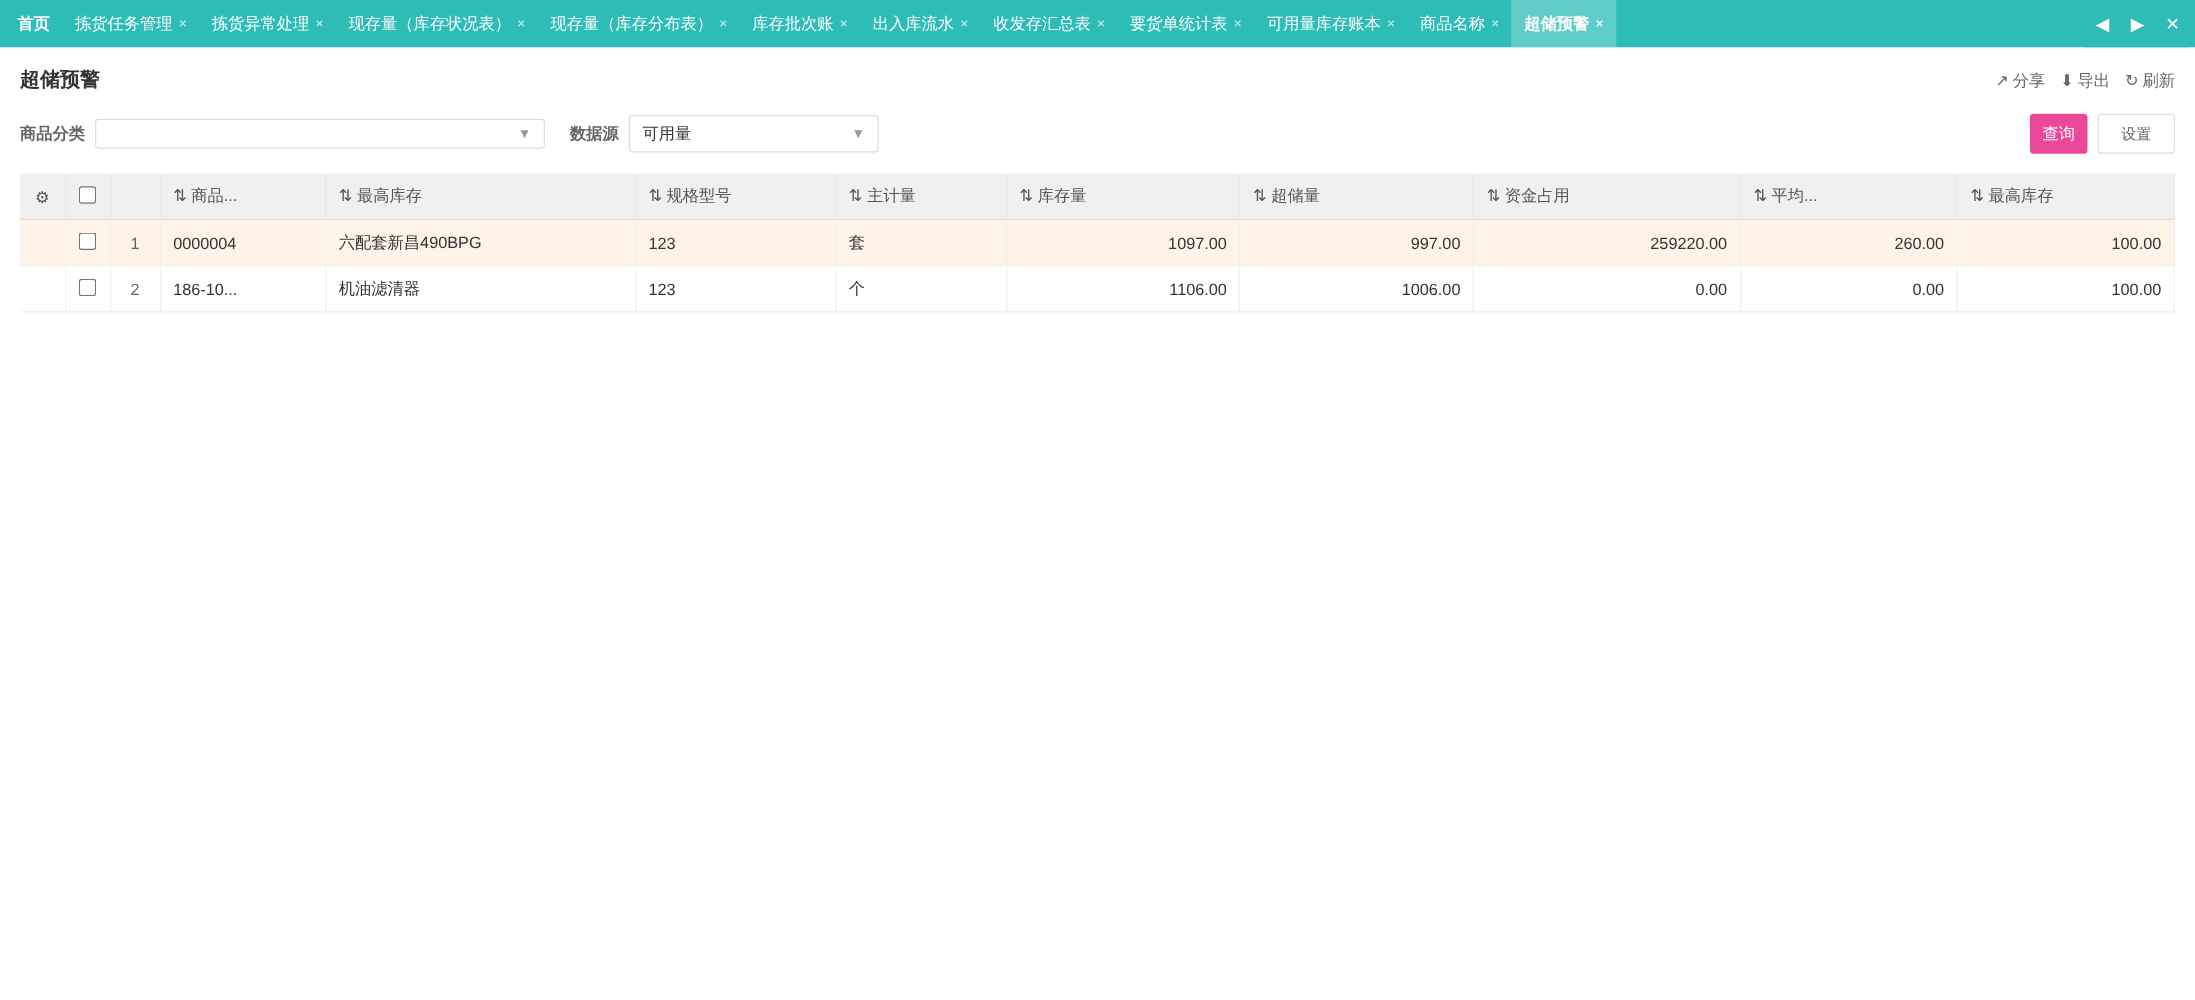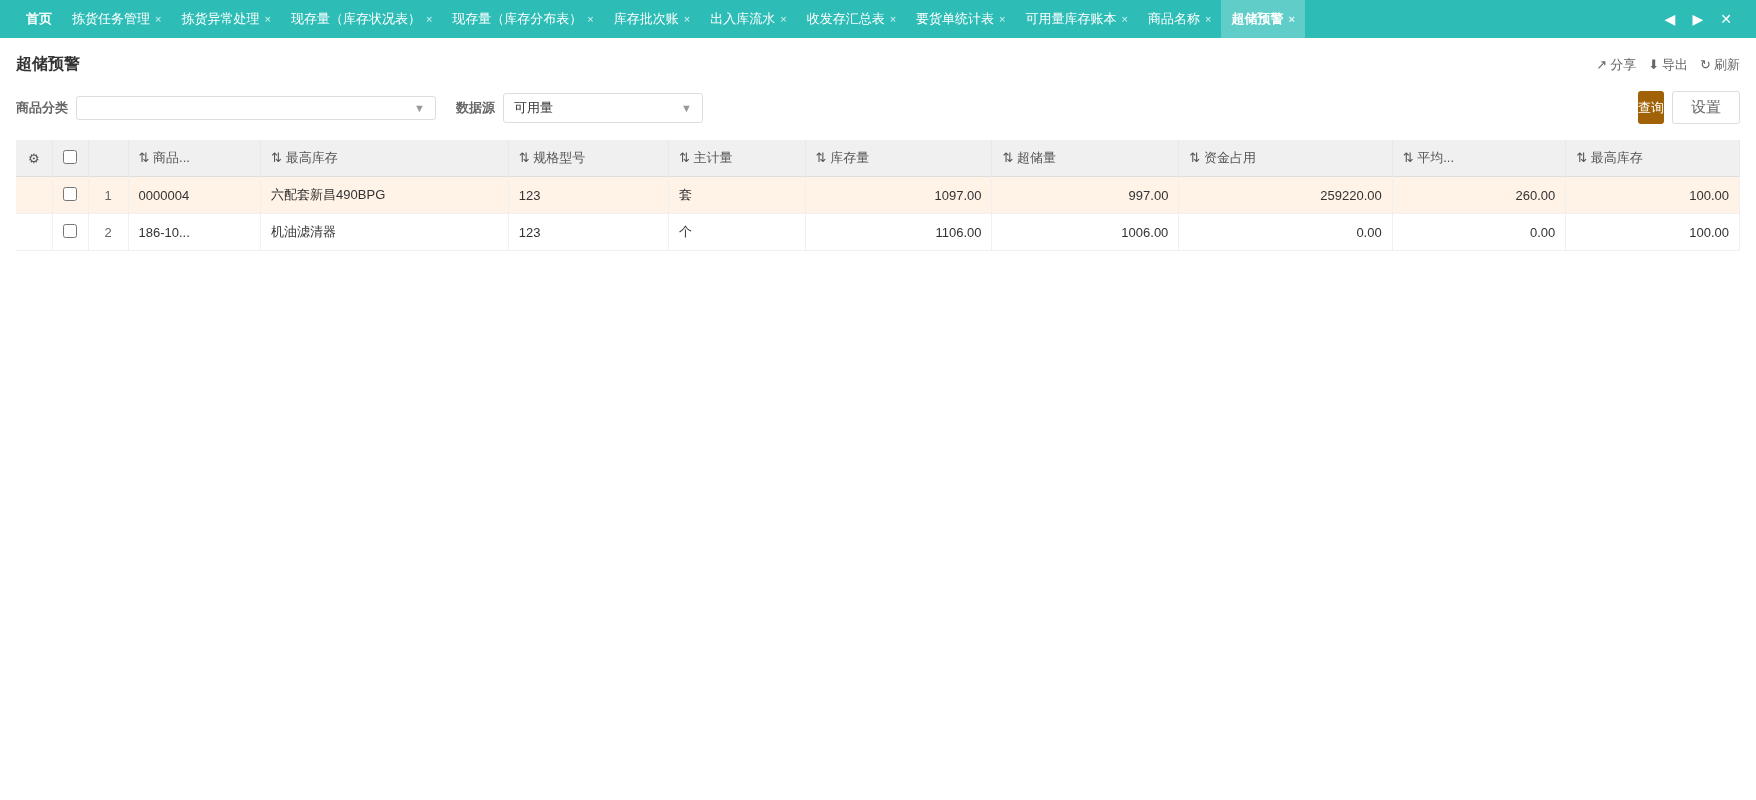--- a/index.html
+++ b/index.html
@@ -4,21 +4,21 @@
   <style>
     * { margin: 0; padding: 0; box-sizing: border-box; }
     body { font-family: "Microsoft YaHei", Arial, sans-serif; font-size: 13px; background: #f5f5f5; color: #333; overflow-x: auto; }
 
     
     .top-nav {
       display: flex;
       align-items: flex-end;
       background: #2dbdb6;
       height: 38px;
-      padding: 0 16px;
+      padding: 0 4px;
       white-space: nowrap;
       overflow: hidden;
     }
     .top-nav-item {
       display: inline-flex;
       align-items: center;
       padding: 0 10px;
       height: 38px;
       color: #fff;
       font-size: 13px;
@@ -116,36 +116,36 @@
       color: #333;
     }
     .filter-select-wide { min-width: 360px; }
     .filter-select .arrow { color: #999; font-size: 11px; margin-left: 8px; }
     .filter-buttons {
       display: flex;
       gap: 8px;
       margin-left: auto;
     }
     .btn-query {
-      background: #a16207;
+      background: #ec4899;
       color: #fff;
       border: none;
-      padding: 7px 0;
+      padding: 7px 10px;
       border-radius: 3px;
       cursor: pointer;
       font-size: 13px;
     }
     .btn-settings {
       background: #fff;
       color: #666;
       border: 1px solid #ddd;
       padding: 6px 18px;
       border-radius: 3px;
       cursor: pointer;
-      font-size: 15px;
+      font-size: 12px;
     }
 
     
     .data-table {
       width: 100%;
       border-collapse: collapse;
       font-size: 13px;
     }
     .data-table thead tr {
       background: #f0f0f0;

